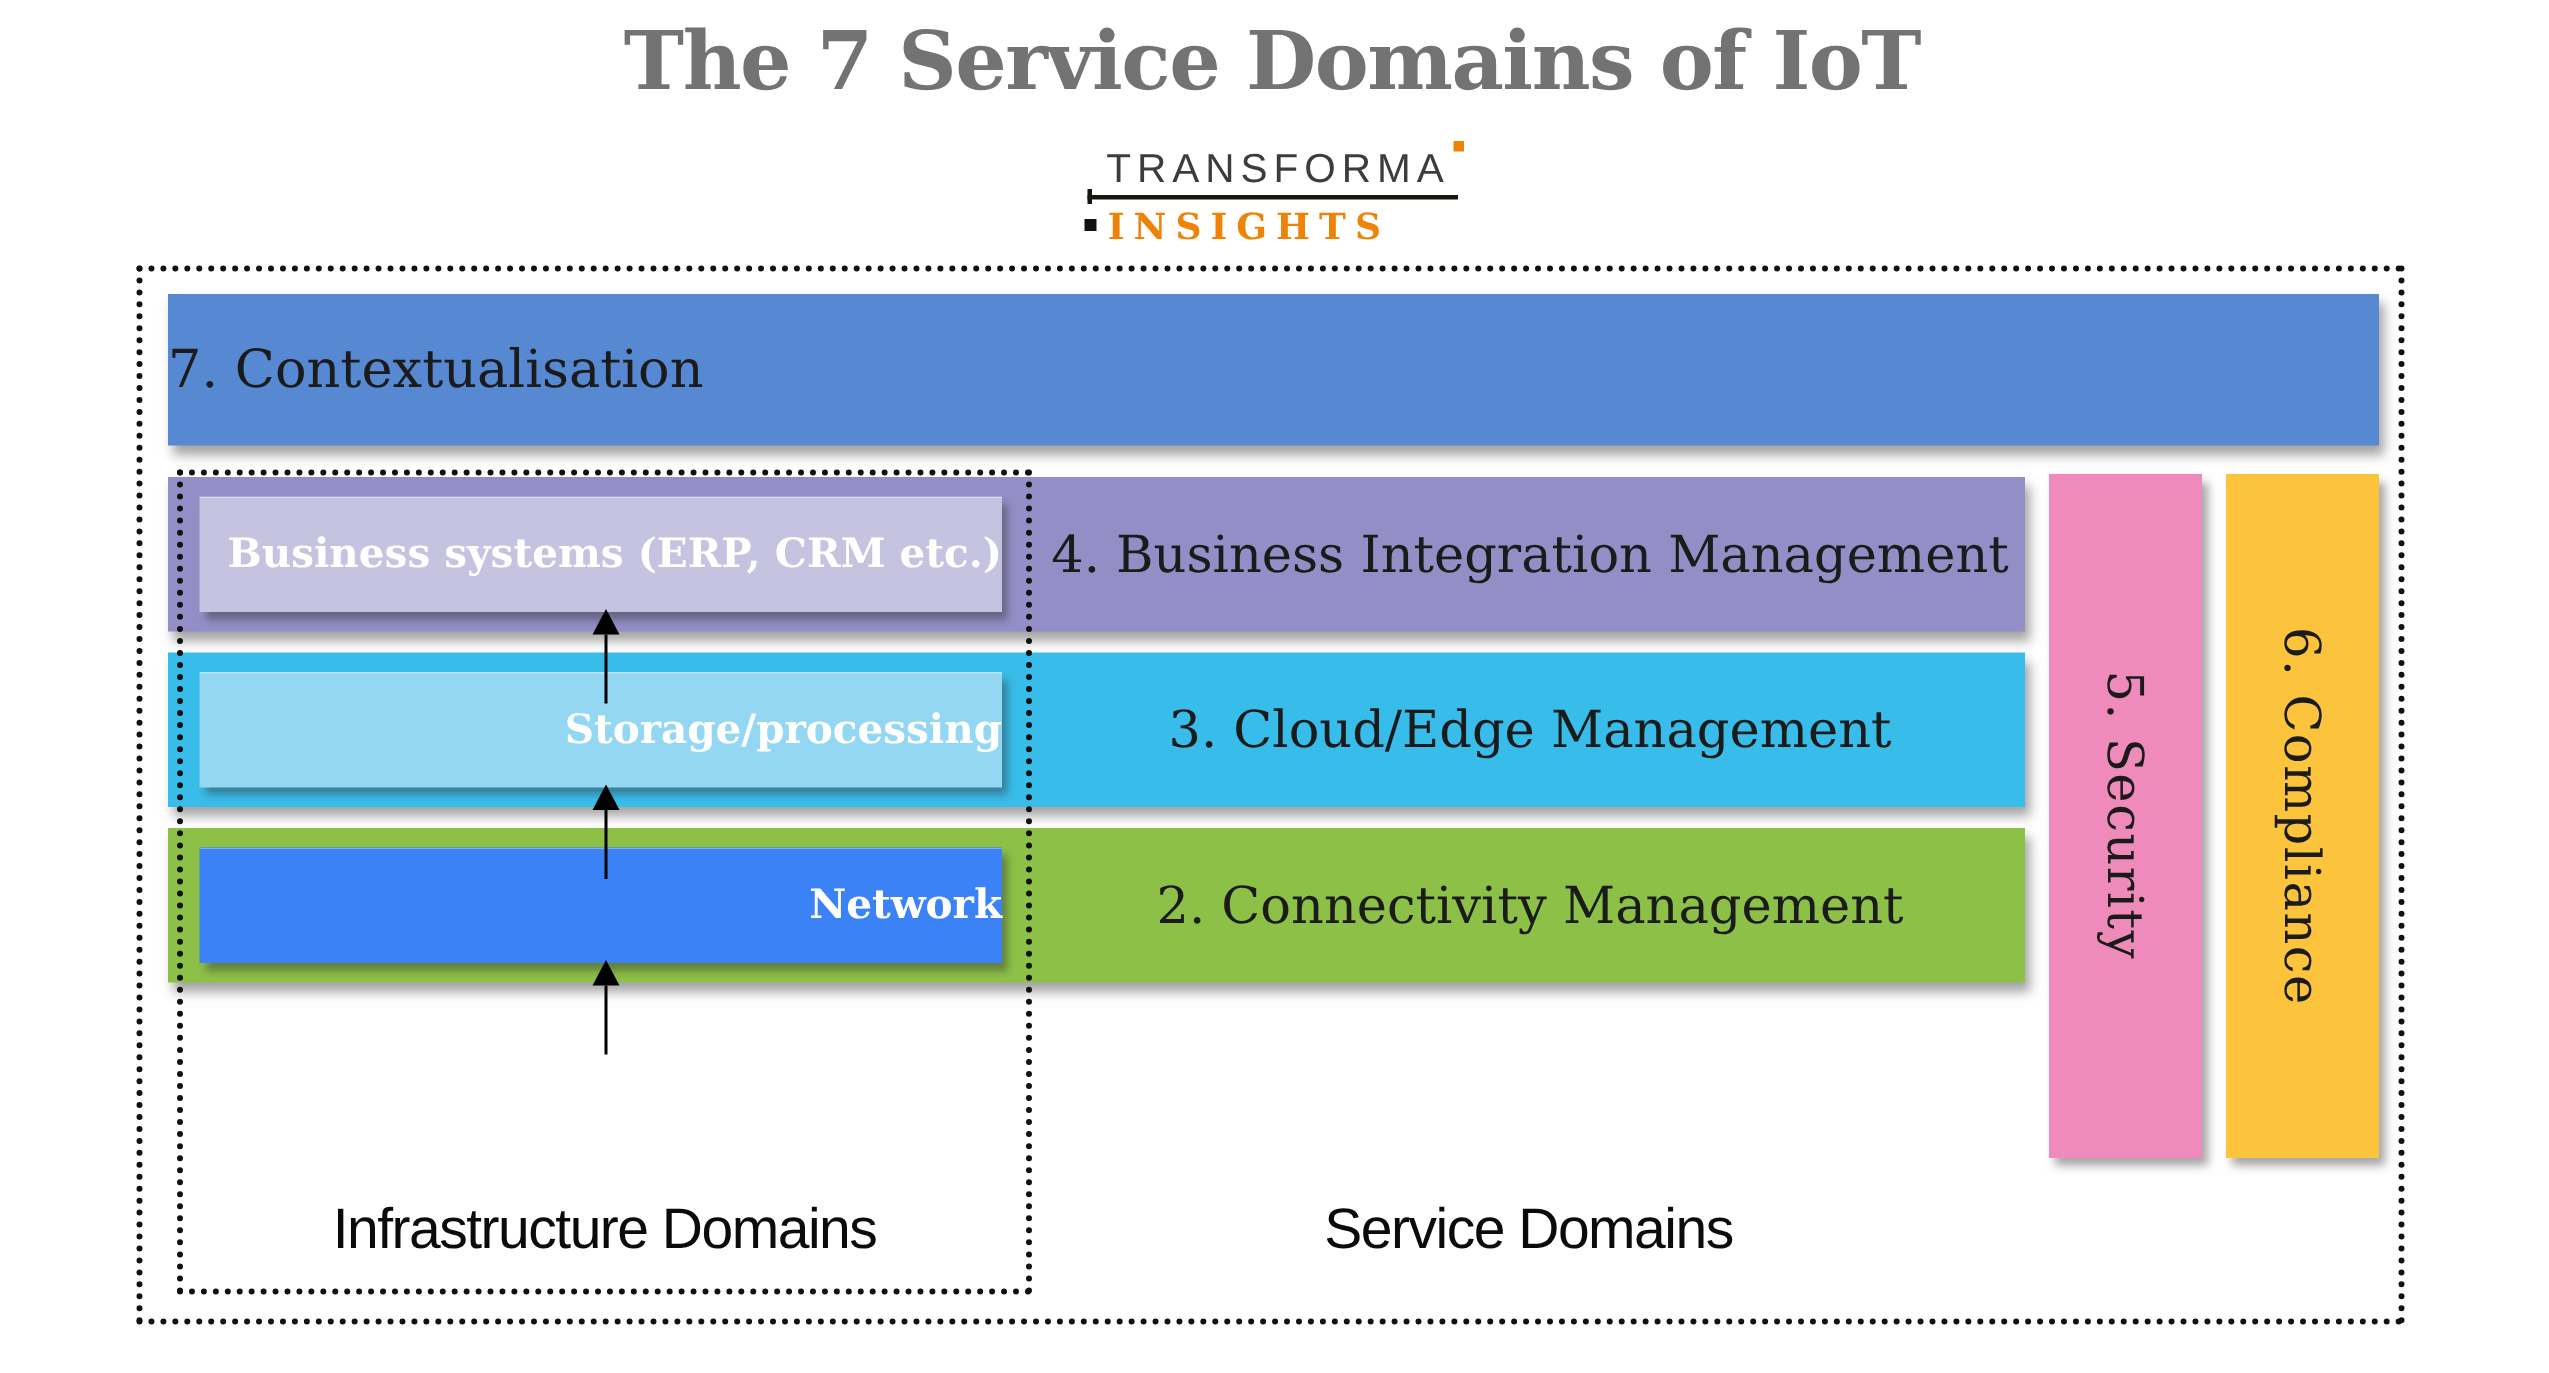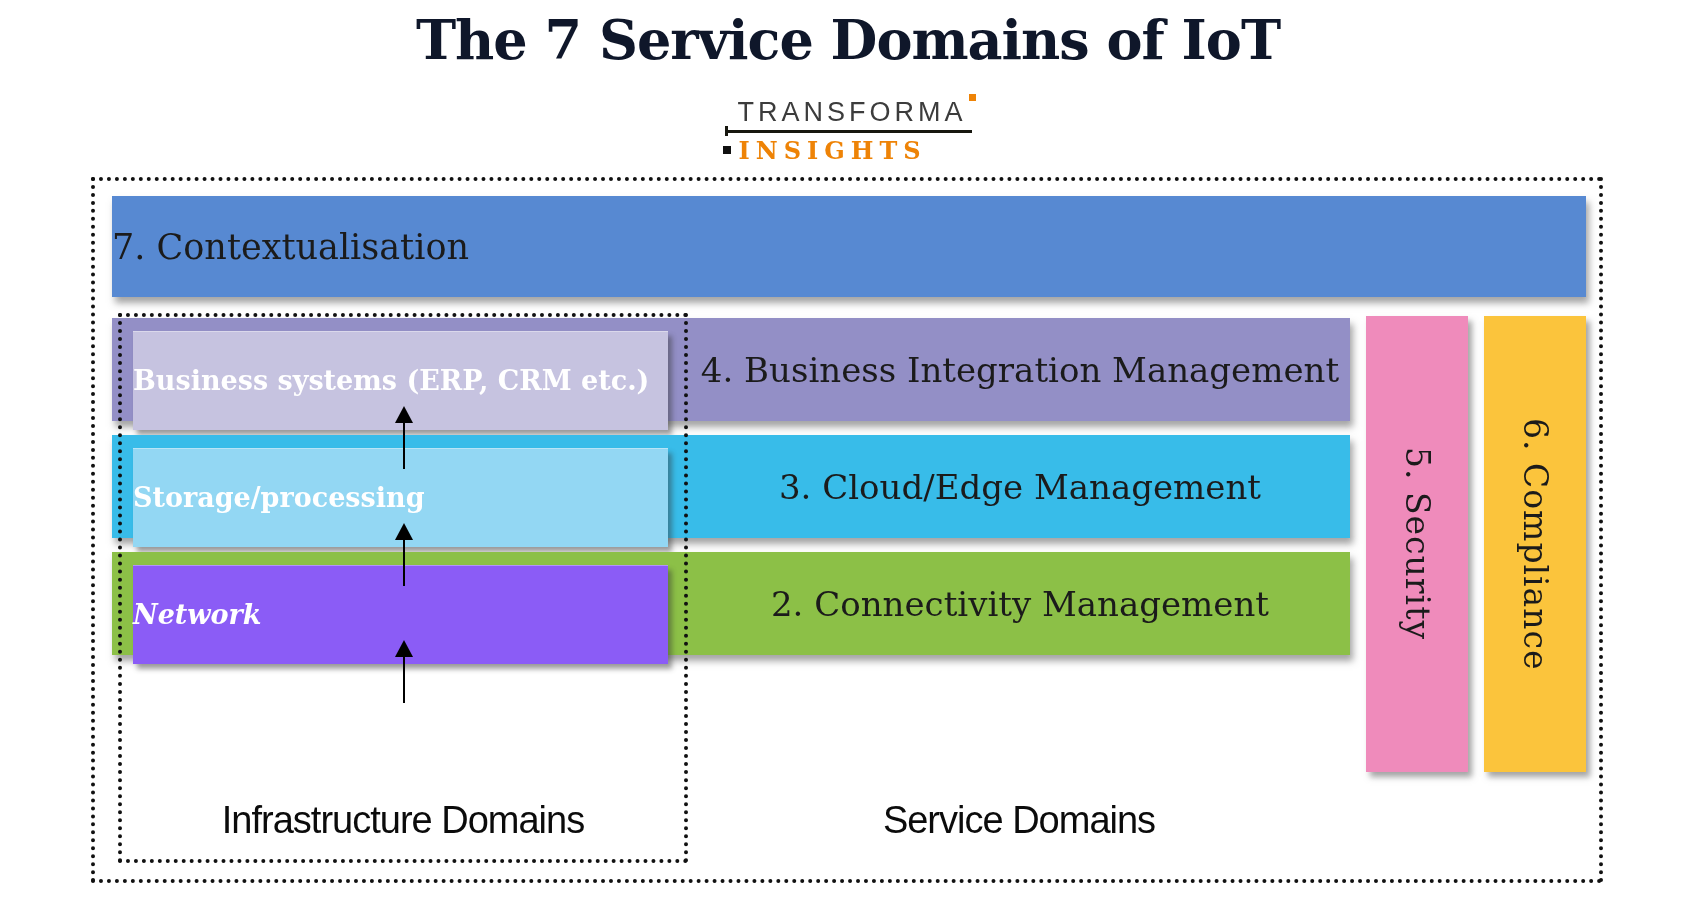--- a/index.html
+++ b/index.html
@@ -5,21 +5,21 @@
   html,body { margin:0; padding:0; background:#ffffff; }
   .canvas {
     position:relative; width:1699px; height:915px; background:#ffffff;
     font-family:"DejaVu Serif", serif; overflow:hidden;
   }
 
   
   .title {
     position:absolute; left:90px; top:8px; width:1516px;
     text-align:center; font-family:"DejaVu Serif", serif; font-weight:bold;
-    font-size:54px; letter-spacing:-1px; color:#0f172a; white-space:nowrap;
+    font-size:54px; letter-spacing:-1px; color:#737373; white-space:nowrap;
   }
   .logo { position:absolute; left:90px; top:97px; width:1516px;
           display:flex; flex-direction:column; align-items:center; }
   .logo-inner { position:relative; }
   .logo-top {
     position:relative; font-family:"Liberation Sans", sans-serif;
     font-size:27px; letter-spacing:4px; color:#3c3c3c;
     border-bottom:3px solid #17170f; padding:0 5px 2px 13px; white-space:nowrap;
   }
   .sq-orange { position:absolute; right:-4px; top:-3px; width:7px; height:7px; }
@@ -50,22 +50,22 @@
   .row {
     position:absolute; left:112px; width:1238px; height:103px;
     box-shadow:3px 6px 7px rgba(90,90,90,.55); z-index:1;
   }
   .row-label {
     position:absolute; left:578px; top:0; width:660px; height:100%;
     display:flex; align-items:center; justify-content:center;
     font-size:34px; color:#1b1b1b; white-space:nowrap;
   }
   .inner-box {
-    position:absolute; left:21px; top:13px; width:535px; height:99px;
-    display:flex; align-items:center; justify-content:flex-start;
+    position:absolute; left:21px; top:13px; width:535px; height:77px;
+    display:flex; align-items:center; justify-content:flex-end;
     color:#ffffff; font-weight:bold; font-size:27px; white-space:nowrap;
     box-shadow:4px 5px 5px rgba(50,50,50,.45), inset 0 1px 0 rgba(255,255,255,.35);
   }
   .vbar {
     position:absolute; top:316px; height:456px; width:102px;
     display:flex; align-items:center; justify-content:center;
     box-shadow:4px 5px 6px rgba(90,90,90,.55); z-index:1;
   }
   .vbar span { writing-mode:vertical-rl; font-size:33px; color:#1b1b1b; letter-spacing:1px; white-space:nowrap; }
   .vbar-security  { left:1366px; }
@@ -124,21 +124,21 @@
   </div>
 
   <div class="row" style="top: 435px; background-color: rgb(56, 188, 233);">
     <div class="inner-box" style="background-color: rgb(147, 215, 243);">
       <span>Storage/processing</span>
     </div>
     <div class="row-label">3. Cloud/Edge Management</div>
   </div>
 
   <div class="row" style="top: 552px; background-color: rgb(140, 192, 71);">
-    <div class="inner-box" style="background-color: #8b5cf6; font-style: italic;">
+    <div class="inner-box" style="background-color: #3b82f6;">
       <span>Network</span>
     </div>
     <div class="row-label">2. Connectivity Management</div>
   </div>
 
 
   <div class="arrow" style="top:406px;">
     <div class="head"></div>
     <div class="line"></div>
   </div>

